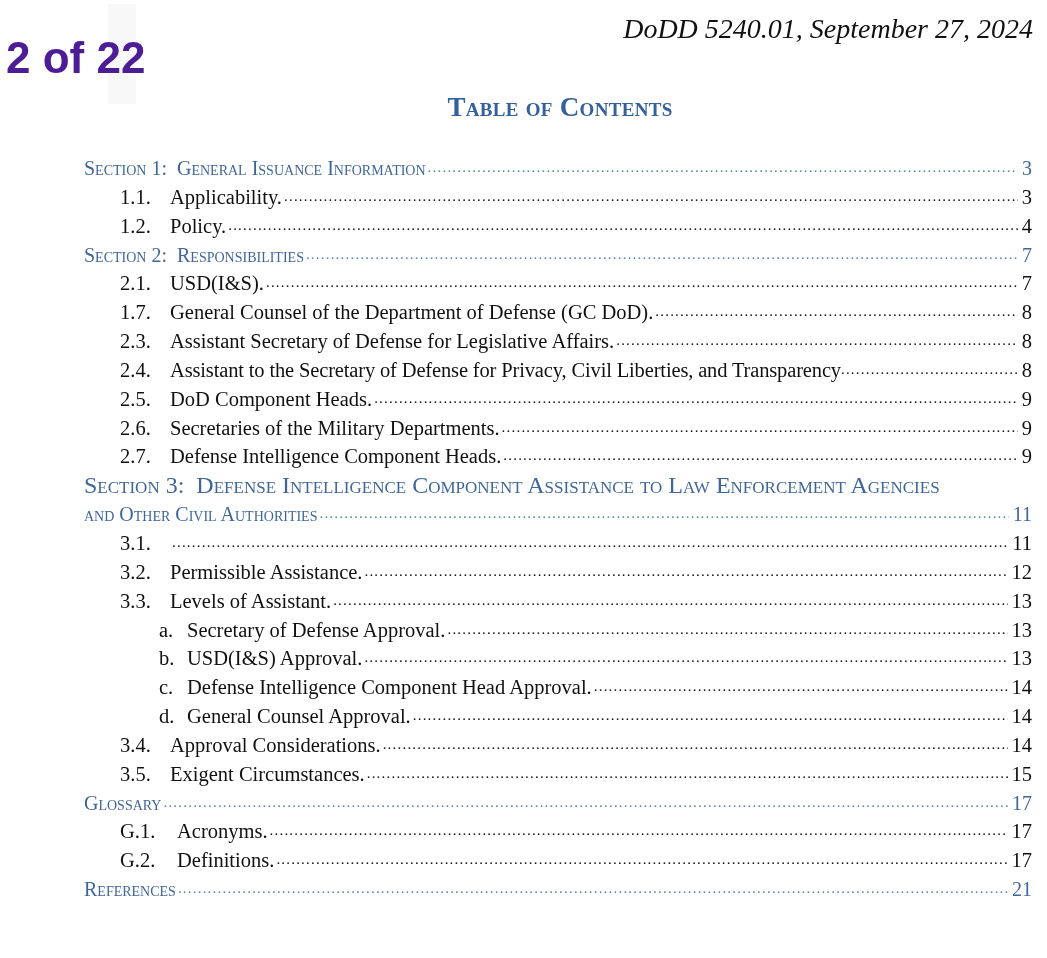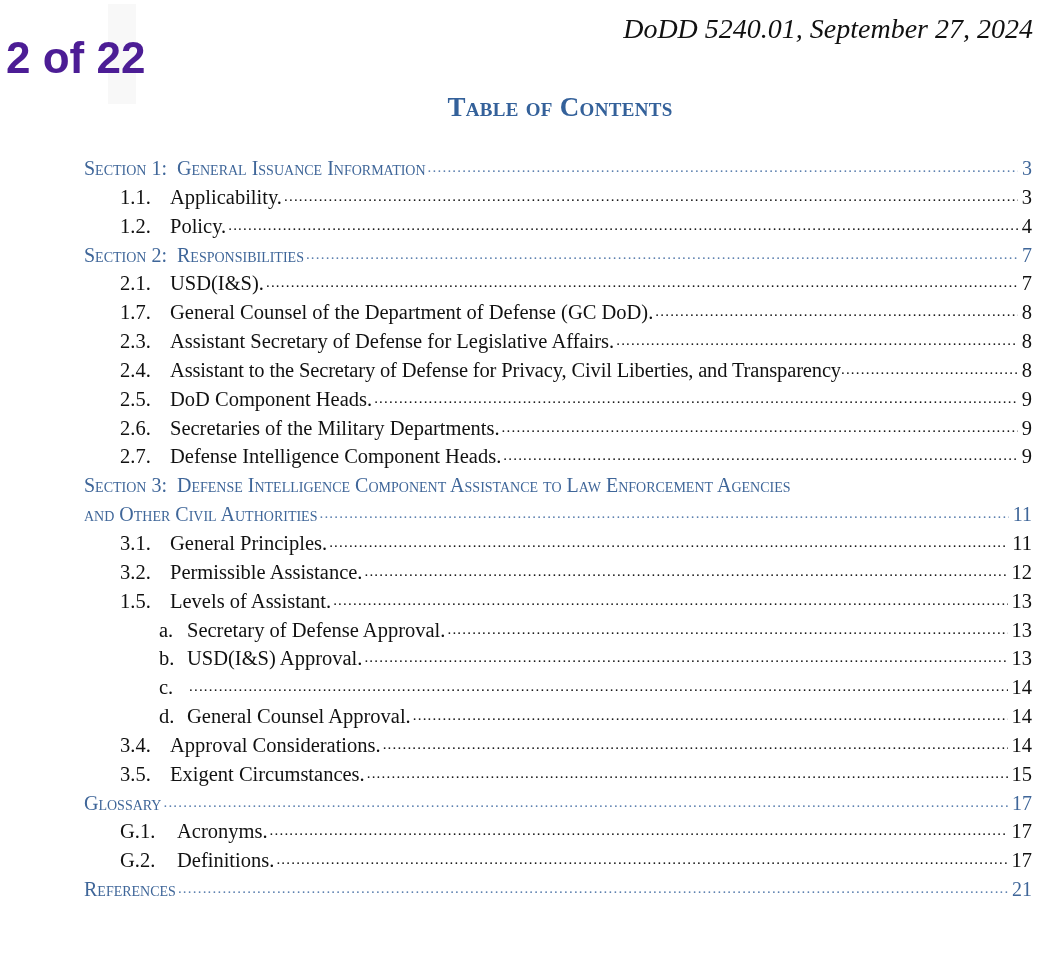--- a/index.html
+++ b/index.html
@@ -100,21 +100,21 @@
     letter-spacing: 1.2px;
     font-size: 15px;
     font-variant: normal;
   }
   .page {
     flex: none;
     text-align: right;
   }
   .sec-line1 {
     height: 28.85px;
-    font-size: 20px;
+    font-size: 24px;
     line-height: 28.85px;
     color: #3f6699;
     font-variant: small-caps;
     white-space: nowrap;
   }
 </style>
 </head>
 <body>
 
 <div class="page-indicator-bg"></div>
@@ -197,50 +197,50 @@
       <span>Section 3:</span>&nbsp;&nbsp;<span>Defense Intelligence Component Assistance to Law Enforcement Agencies</span>
     </div>
     <div class="toc-row section cont">
       <span class="label">and Other Civil Authorities</span>
       <span class="leader"></span>
       <span class="page">11</span>
     </div>
   </div>
   <div class="toc-row lvl1">
     <span class="num">3.1.</span>
-    <span class="label">General Principles.</span>
     <span class="leader"></span>
     <span class="page">11</span>
   </div>
   <div class="toc-row lvl1">
     <span class="num">3.2.</span>
     <span class="label">Permissible Assistance.</span>
     <span class="leader"></span>
     <span class="page">12</span>
   </div>
   <div class="toc-row lvl1">
-    <span class="num">1.5.</span>
+    <span class="num">3.3.</span>
     <span class="label">Levels of Assistant.</span>
     <span class="leader"></span>
     <span class="page">13</span>
   </div>
   <div class="toc-row lvl2">
     <span class="num">a.</span>
     <span class="label">Secretary of Defense Approval.</span>
     <span class="leader"></span>
     <span class="page">13</span>
   </div>
   <div class="toc-row lvl2">
     <span class="num">b.</span>
     <span class="label">USD(I&amp;S) Approval.</span>
     <span class="leader"></span>
     <span class="page">13</span>
   </div>
   <div class="toc-row lvl2">
     <span class="num">c.</span>
+    <span class="label">Defense Intelligence Component Head Approval.</span>
     <span class="leader"></span>
     <span class="page">14</span>
   </div>
   <div class="toc-row lvl2">
     <span class="num">d.</span>
     <span class="label">General Counsel Approval.</span>
     <span class="leader"></span>
     <span class="page">14</span>
   </div>
   <div class="toc-row lvl1">

